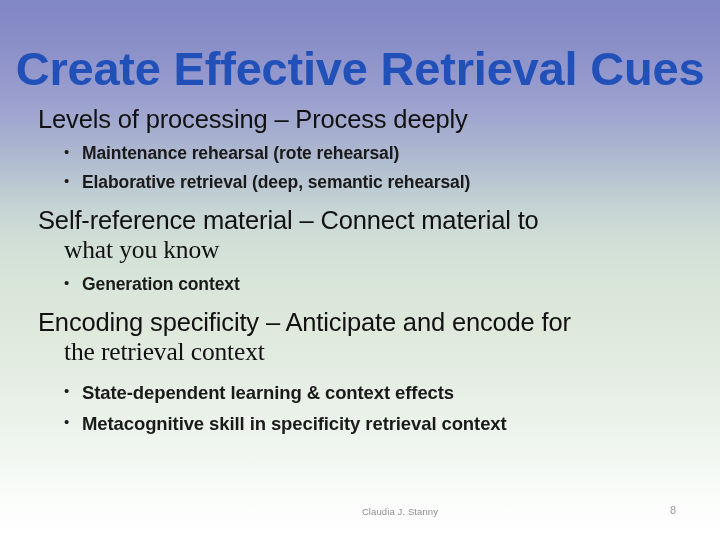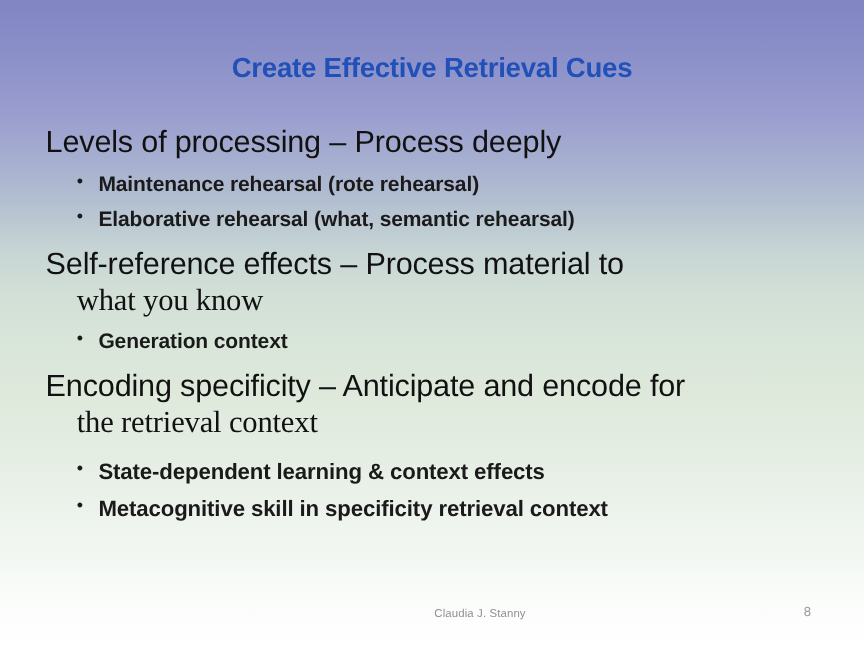--- a/index.html
+++ b/index.html
@@ -30,21 +30,21 @@
         #ffffff 100%);
   }
 
   
   .title {
     position: absolute;
     left: 0;
     top: 44px;
     width: 720px;
     text-align: center;
-    font-size: 23px;
+    font-size: 47px;
     font-weight: bold;
     color: #2050b8;
     letter-spacing: -0.2px;
     line-height: 1.05;
     white-space: nowrap;
   }
 
   
   .body {
     position: absolute;
@@ -127,26 +127,26 @@
     <div class="gap-sm"></div>
 
     <div class="lvl2">
       <span class="bullet">•</span>
       <span class="txt">Maintenance rehearsal (rote rehearsal)</span>
     </div>
     <div class="gap-sm"></div>
 
     <div class="lvl2">
       <span class="bullet">•</span>
-      <span class="txt">Elaborative rehearsal (what, semantic rehearsal)</span>
+      <span class="txt">Elaborative retrieval (deep, semantic rehearsal)</span>
     </div>
     <div class="gap-md"></div>
 
     <div class="lvl1">
-      <span>Self-reference effects – Process material to</span>
+      <span>Self-reference material – Connect material to</span>
       <span class="cont">what you know</span>
     </div>
     <div class="gap-sm"></div>
 
     <div class="lvl2">
       <span class="bullet">•</span>
       <span class="txt">Generation context</span>
     </div>
     <div class="gap-md"></div>
 

